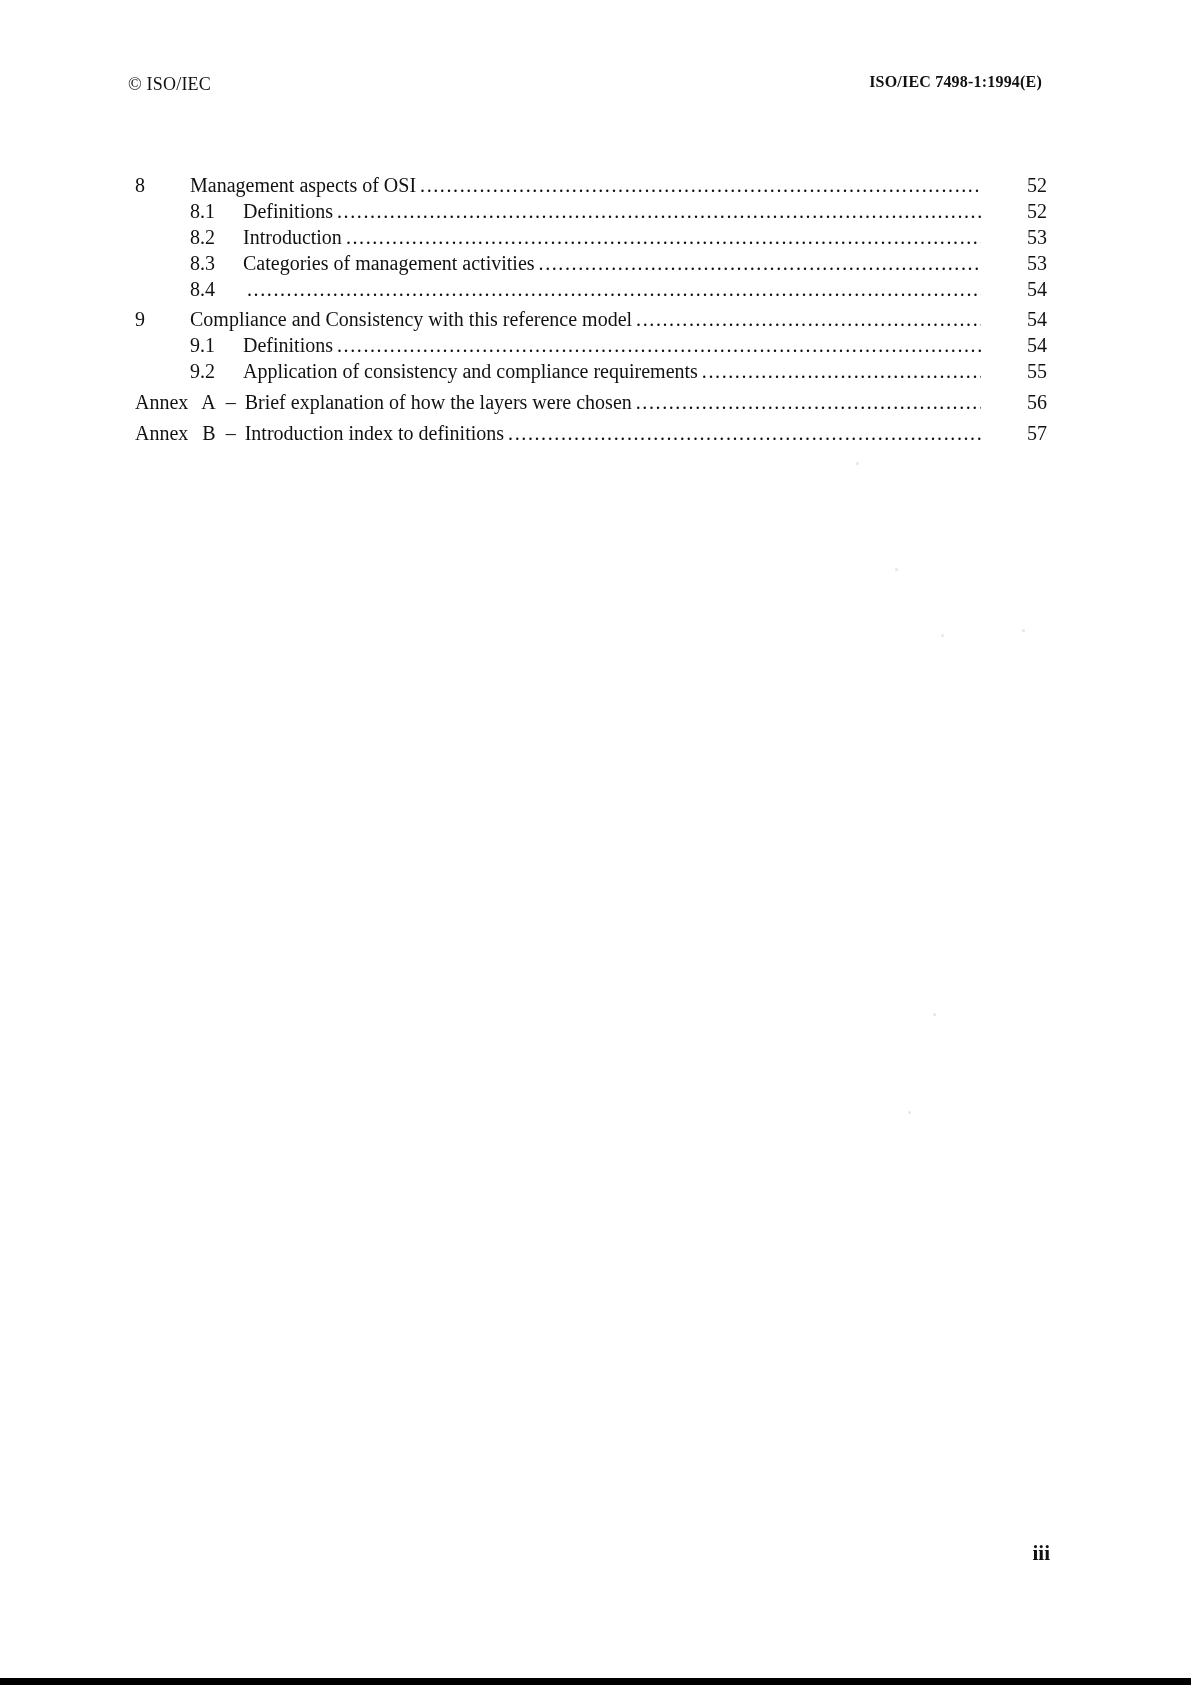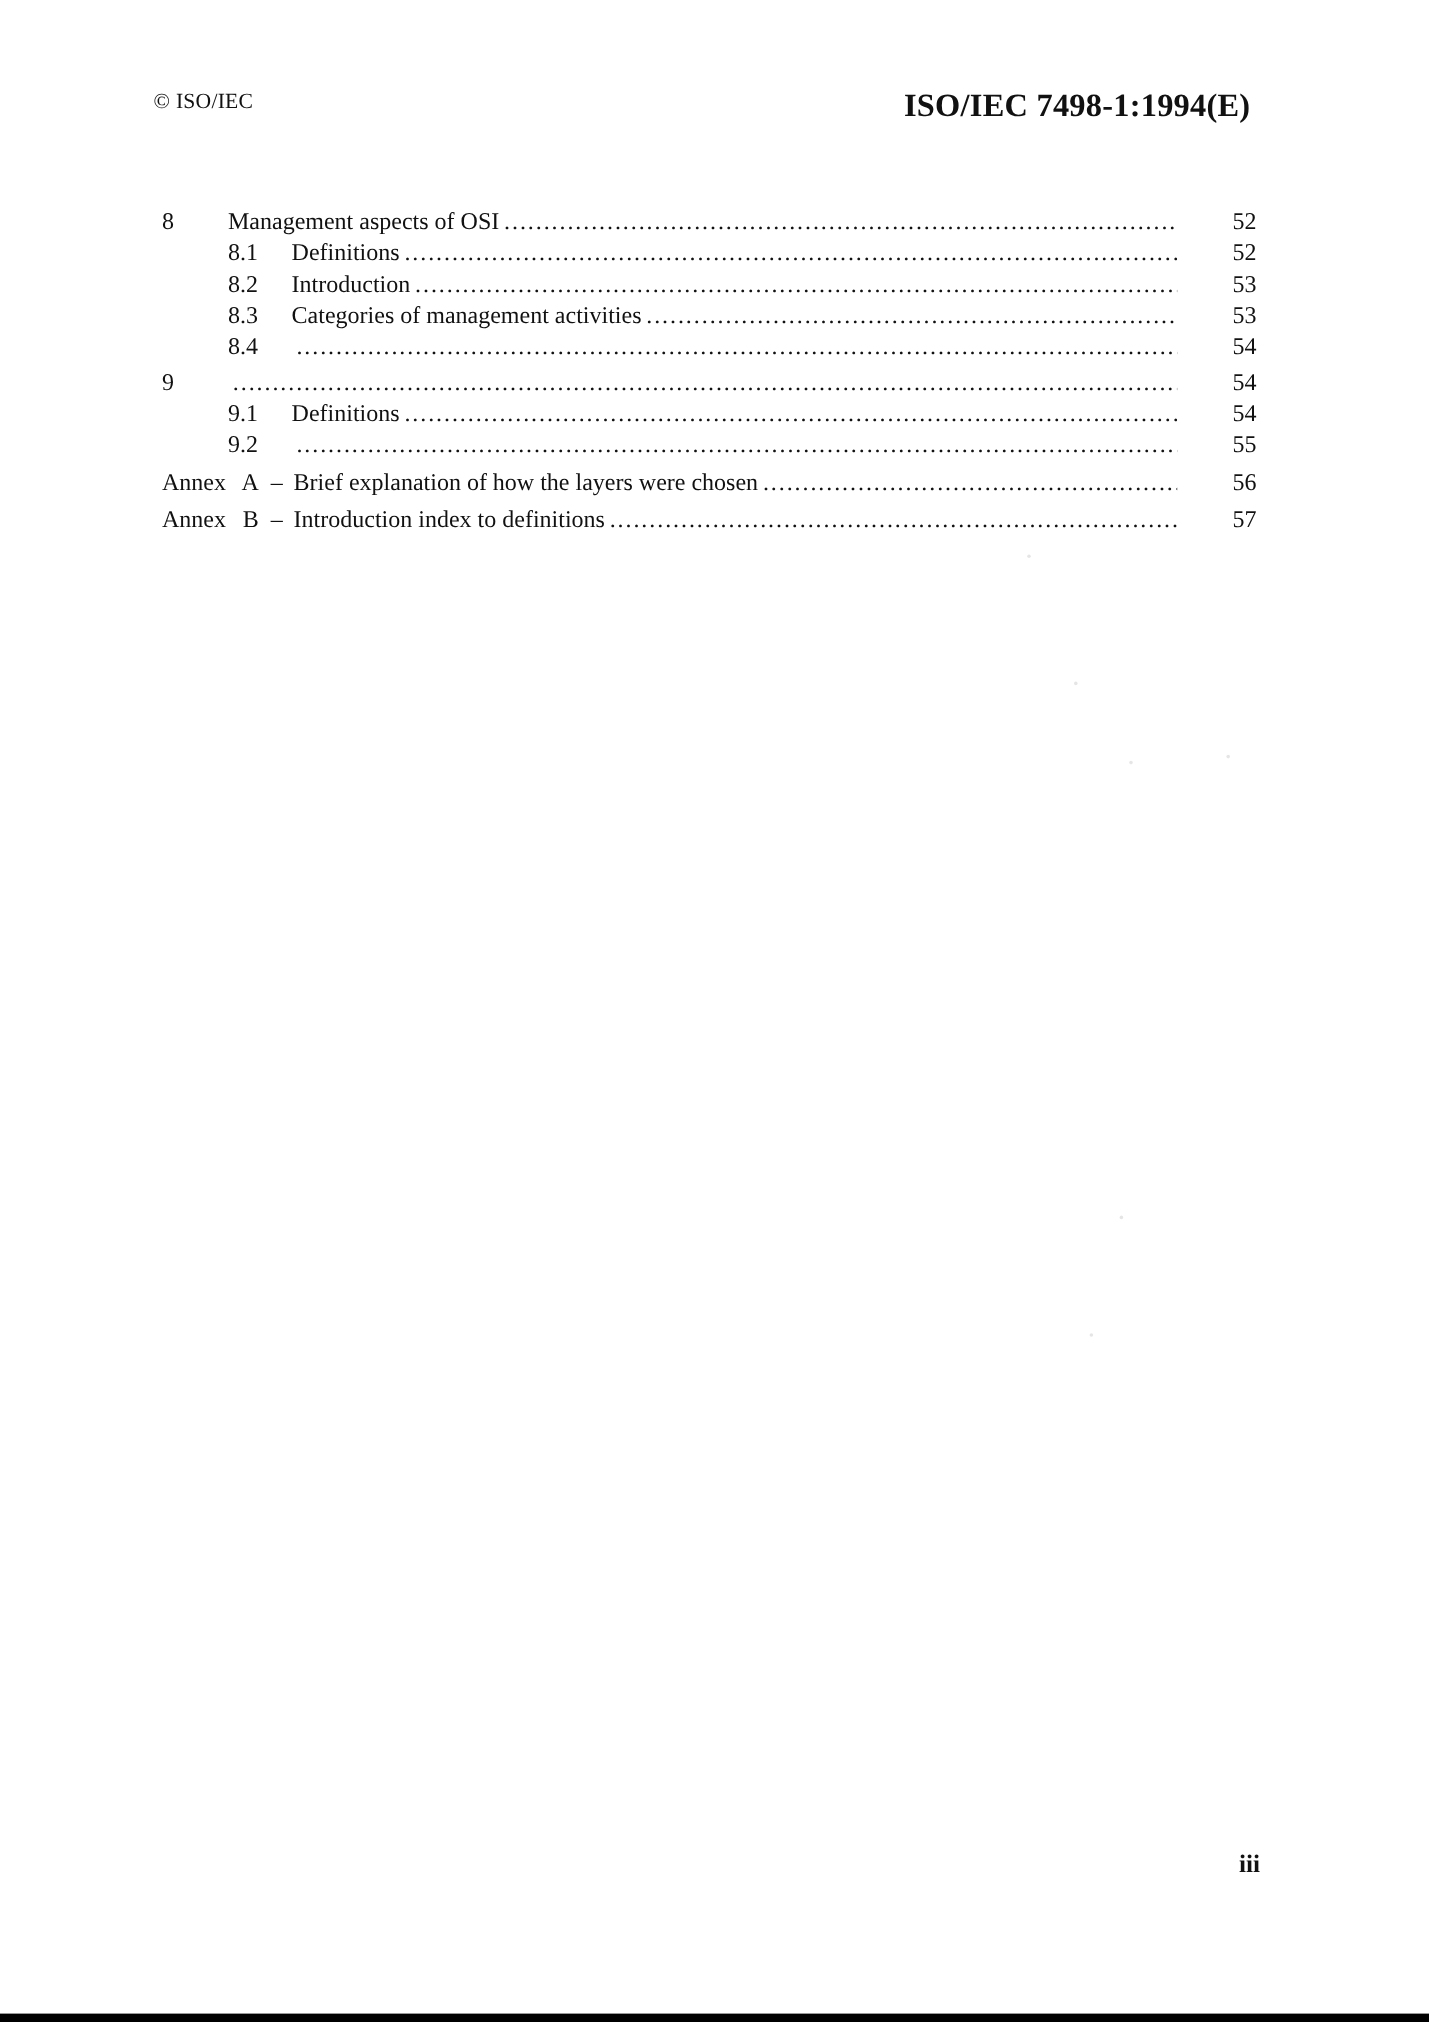--- a/index.html
+++ b/index.html
@@ -20,21 +20,21 @@
     left: 128px;
     top: 74px;
     font-size: 18px;
     letter-spacing: 0.2px;
     white-space: nowrap;
   }
   .hdr-right {
     position: absolute;
     right: 149px;
     top: 73px;
-    font-size: 27px;
+    font-size: 16px;
     font-weight: bold;
     letter-spacing: 0.2px;
     white-space: nowrap;
   }
 
   
   .toc {
     position: absolute;
     left: 135px;
     top: 172px;
@@ -138,33 +138,35 @@
   </div>
 
   <div class="toc-row lvl2">
     <span class="num">8.4</span>
     <span class="leader"></span>
     <span class="page">54</span>
   </div>
 
   <div class="toc-row lvl1 gap-sec">
     <span class="num">9</span>
+    <span class="title">Compliance and Consistency with this reference model</span>
     <span class="leader"></span>
     <span class="page">54</span>
   </div>
 
   <div class="toc-row lvl2">
     <span class="num">9.1</span>
     <span class="title">Definitions</span>
     <span class="leader"></span>
     <span class="page">54</span>
   </div>
 
   <div class="toc-row lvl2">
     <span class="num">9.2</span>
+    <span class="title">Application of consistency and compliance requirements</span>
     <span class="leader"></span>
     <span class="page">55</span>
   </div>
 
   <div class="toc-row annex gap-annex">
     <span class="num">Annex A</span>
     <span class="dash">–</span>
     <span class="title">Brief explanation of how the layers were chosen</span>
     <span class="leader"></span>
     <span class="page">56</span>

